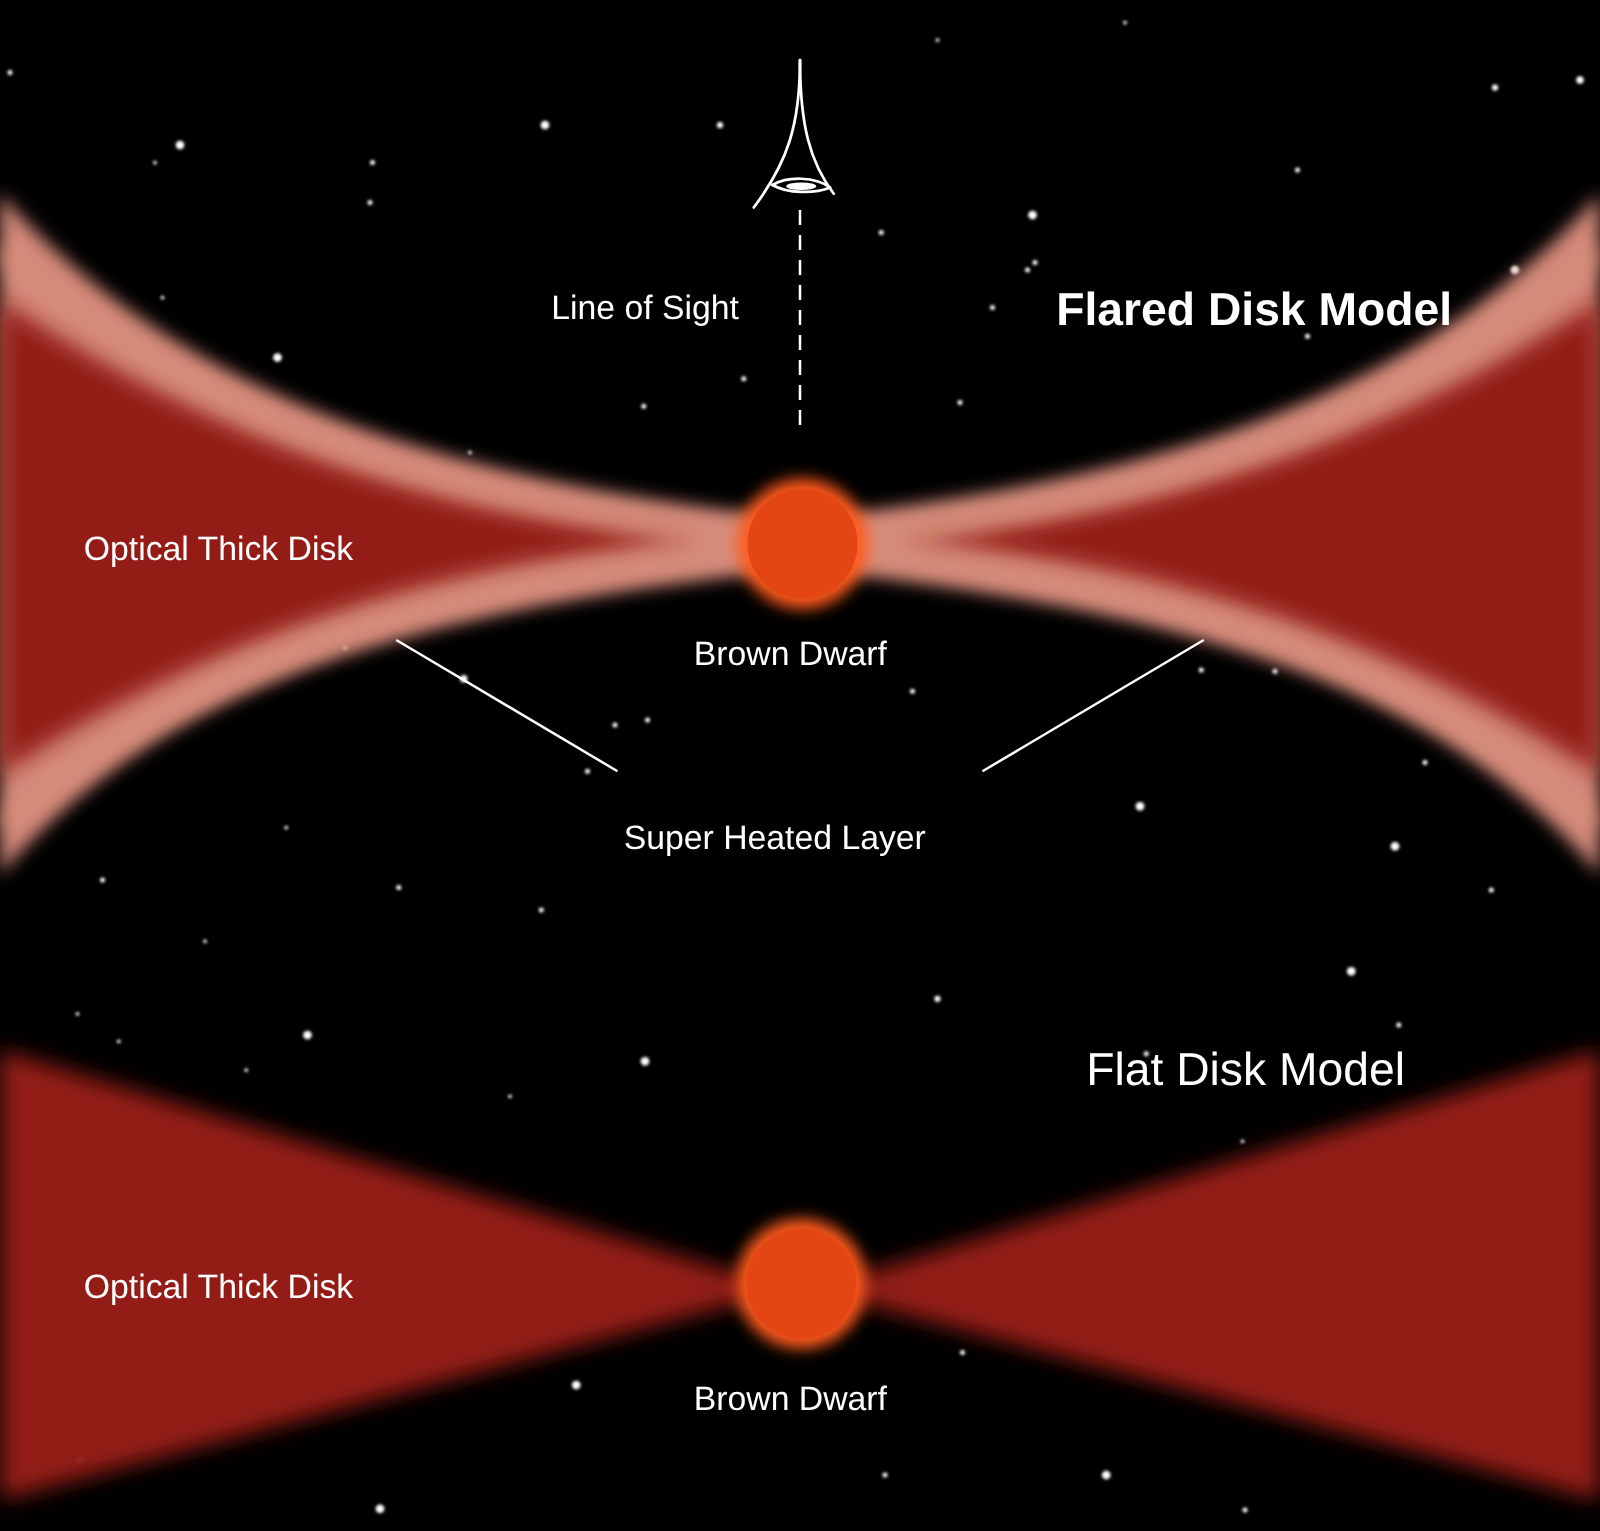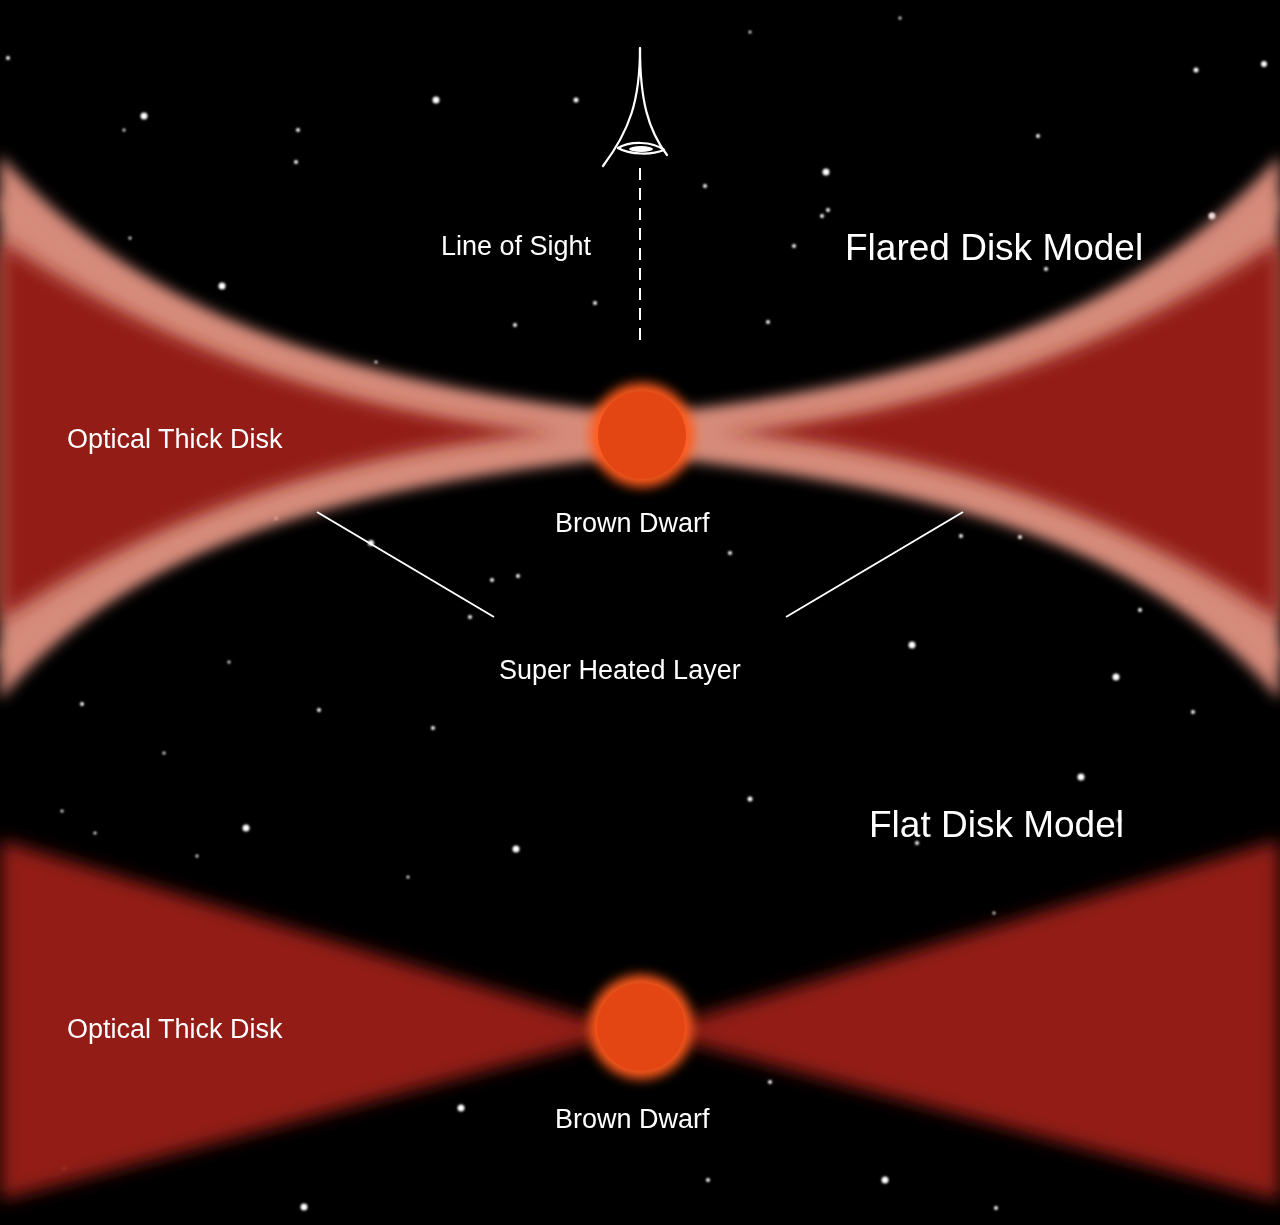--- a/index.html
+++ b/index.html
@@ -135,20 +135,20 @@
     <path fill="#931f17" d="M1280,840 L680,1022 L680,1040 L1280,1200 Z"></path>
   </g>
 
   <g>
     <circle cx="641" cy="1027" r="52" fill="#ff5a1a" filter="url(#blurStar)"></circle>
     <circle cx="641" cy="1027" r="44" fill="#e34612"></circle>
   </g>
 </svg>
 
 <div class="label lbl-small" style="left:441px; top:231px;">Line of Sight</div>
-<div class="label lbl-title" style="left:845px; top:227px;">Flared Disk Model</div>
+<div class="label lbl-title" style="left:845px; top:227px;font-weight:bold;">Flared Disk Model</div>
 <div class="label lbl-small" style="left:67px; top:424px;">Optical Thick Disk</div>
 <div class="label lbl-small" style="left:555px; top:508px;">Brown Dwarf</div>
 <div class="label lbl-small" style="left:499px; top:655px;">Super Heated Layer</div>
 
-<div class="label lbl-title" style="left:869px; top:804px;">Flat Disk Model</div>
+<div class="label lbl-title" style="left:869px; top:835px;">Flat Disk Model</div>
 <div class="label lbl-small" style="left:67px; top:1014px;">Optical Thick Disk</div>
 <div class="label lbl-small" style="left:555px; top:1104px;">Brown Dwarf</div>
 
 </body></html>

